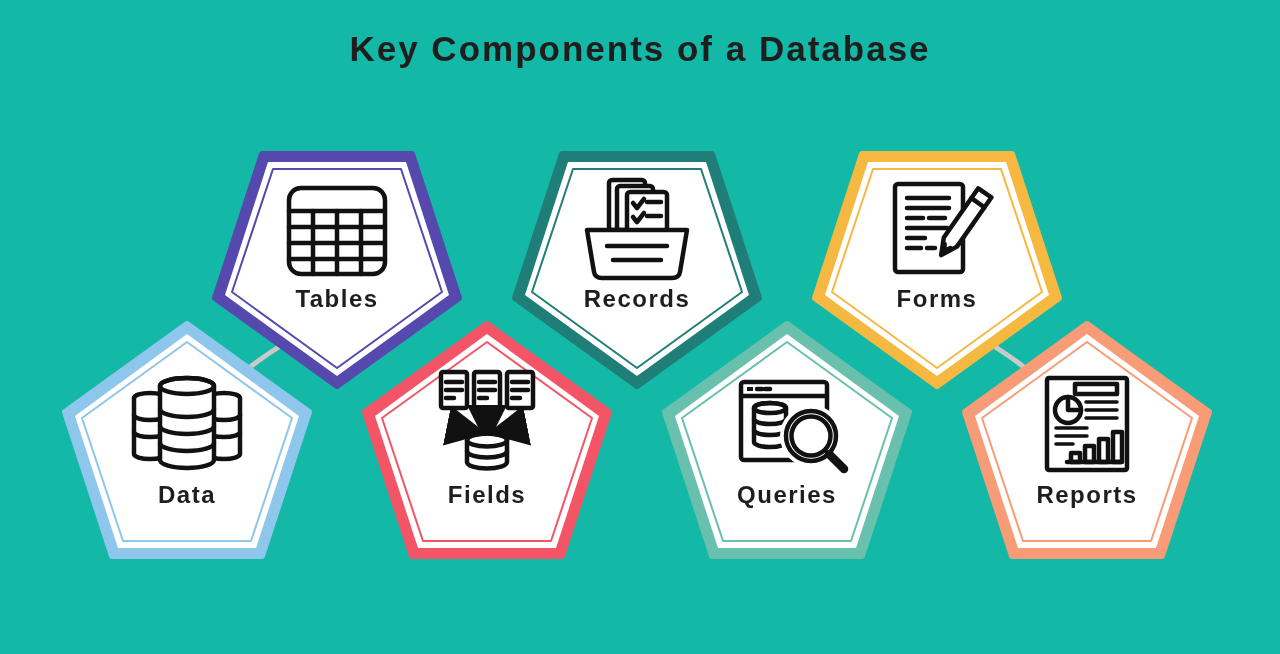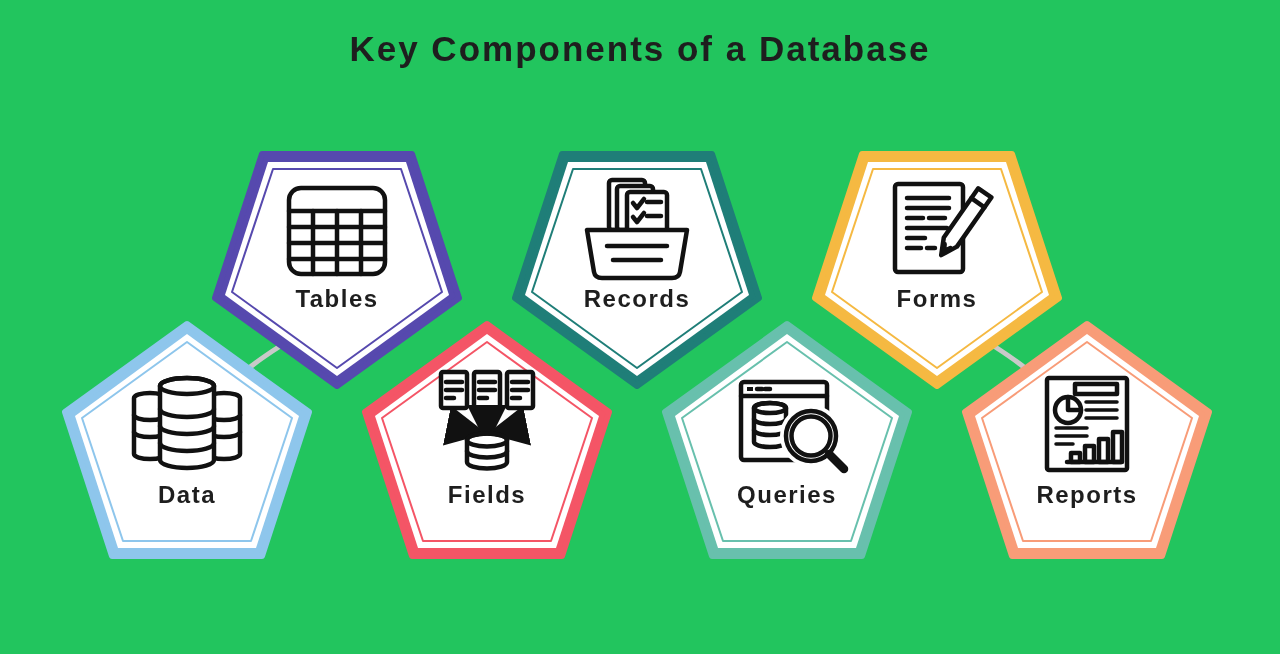--- a/index.html
+++ b/index.html
@@ -1,16 +1,16 @@
 <!DOCTYPE html>
 <html><head>
 <meta charset="utf-8">
 <style>
   html,body{margin:0;padding:0;background:#ffffff;}
-  .stage{position:relative;width:1280px;height:654px;background:#22c55e;overflow:hidden;
+  .stage{position:relative;width:1280px;height:654px;background:#14b8a6;overflow:hidden;
          font-family:"Liberation Sans", sans-serif;}
   svg{display:block;}
   .title{font-family:"Liberation Sans", sans-serif;font-size:35px;font-weight:bold;letter-spacing:2px;}
   .label{font-family:"Liberation Sans", sans-serif;font-size:24px;font-weight:bold;letter-spacing:1.5px;}
   .p-outer{stroke-width:6;stroke-linejoin:round;}
   .p-mid{fill:#ffffff;}
   .p-inner{fill:#ffffff;stroke-width:2;stroke-linejoin:round;}
   .ic{fill:none;stroke:#111111;stroke-width:4.5;stroke-linecap:round;stroke-linejoin:round;}
   .icw{fill:#ffffff;stroke:#111111;stroke-width:4.5;stroke-linecap:round;stroke-linejoin:round;}
   .thin{stroke-width:3.5;}

